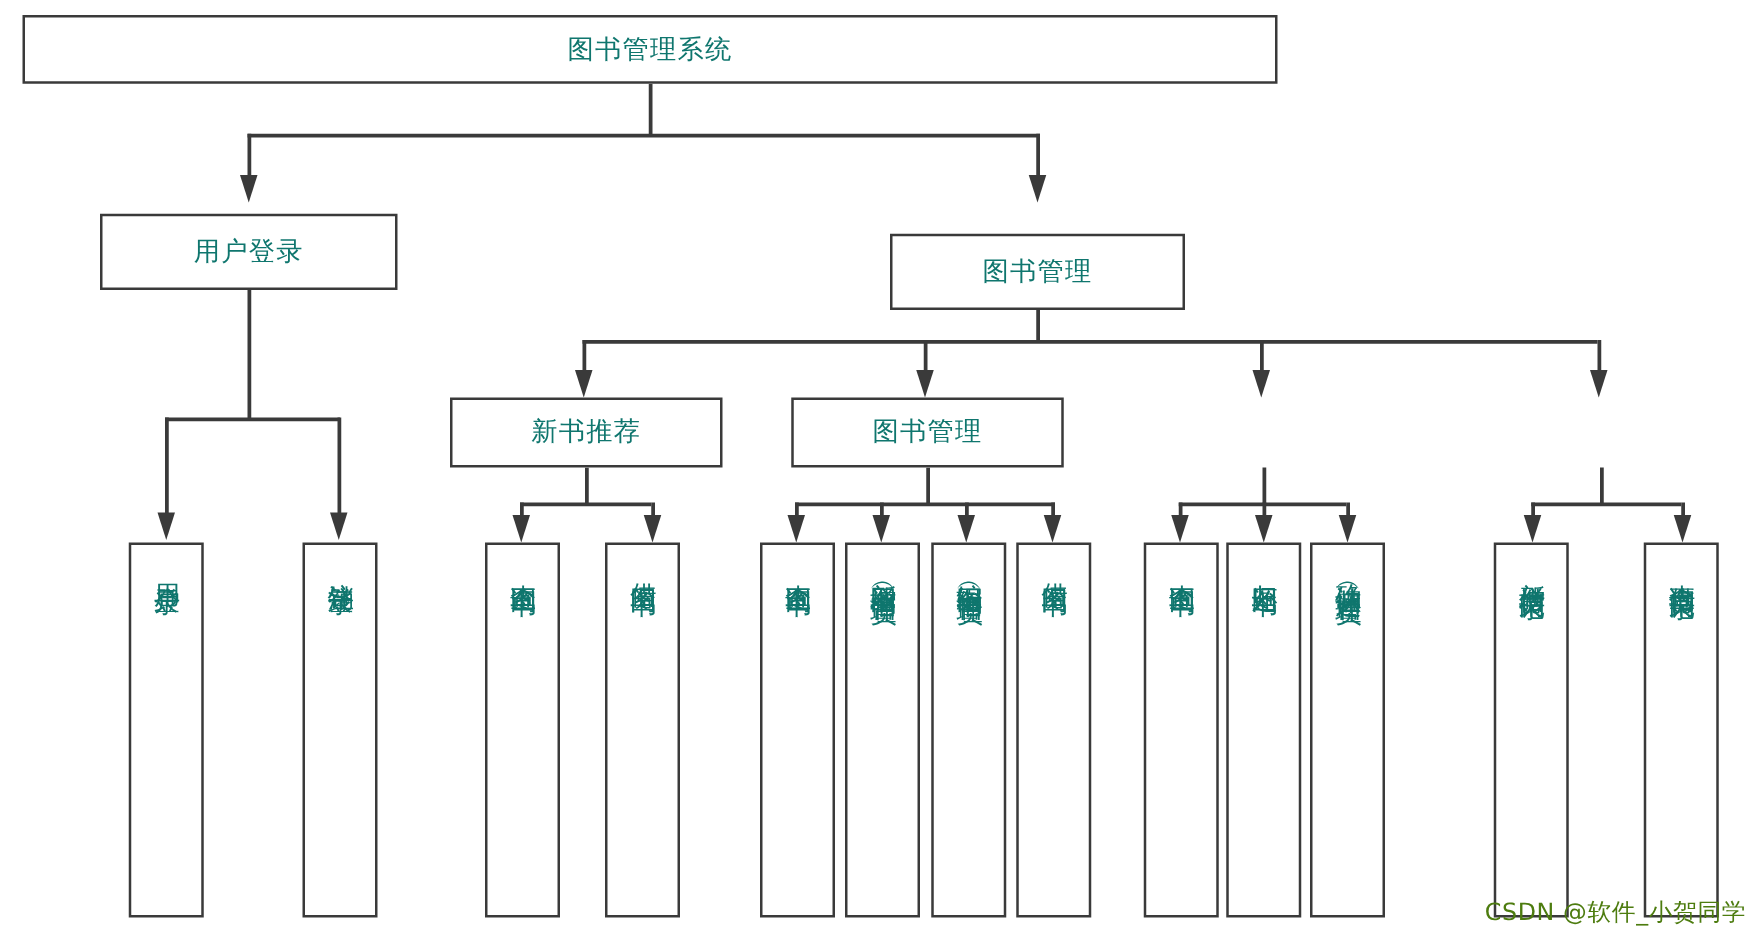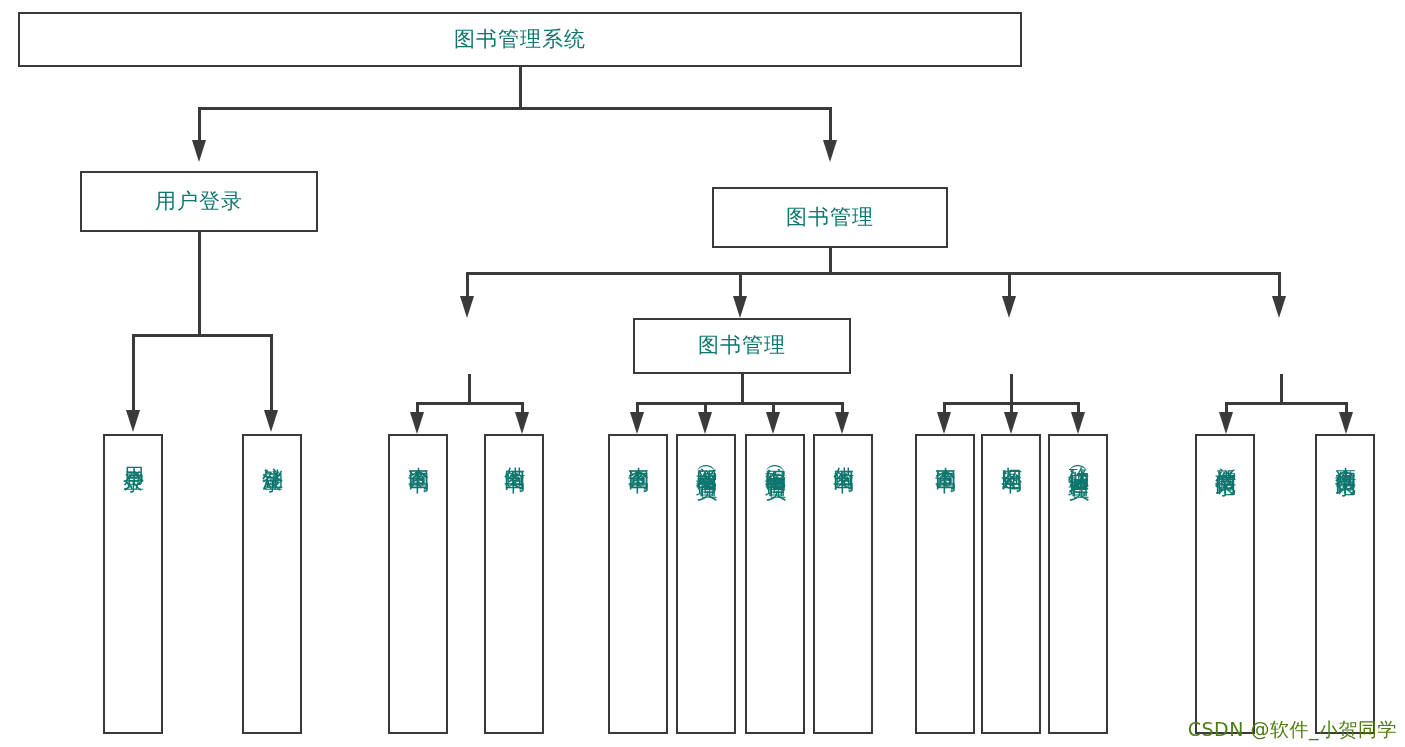--- a/index.html
+++ b/index.html
@@ -117,20 +117,23 @@
 
   <div class="seg v" style="left:466px; top:272px; height:26px;"></div>
   <div class="arrow" style="left:460px; top:296px;"></div>
   <div class="seg v" style="left:739px; top:272px; height:26px;"></div>
   <div class="arrow" style="left:733px; top:296px;"></div>
   <div class="seg v" style="left:1008px; top:272px; height:26px;"></div>
   <div class="arrow" style="left:1002px; top:296px;"></div>
   <div class="seg v" style="left:1278px; top:272px; height:26px;"></div>
   <div class="arrow" style="left:1272px; top:296px;"></div>
 
+  <div class="node h" style="left:360px; top:318px; width:218px; height:56px;">
+    <span>新书推荐</span>
+  </div>
   <div class="node h" style="left:633px; top:318px; width:218px; height:56px;">
     <span>图书管理</span>
   </div>
 
   <div class="seg v" style="left:468px; top:374px; height:30px;"></div>
   <div class="seg h" style="left:416px; top:402px; width:105px;"></div>
   <div class="seg v" style="left:416px; top:402px; height:12px;"></div>
   <div class="arrow" style="left:410px; top:412px;"></div>
   <div class="seg v" style="left:521px; top:402px; height:12px;"></div>
   <div class="arrow" style="left:515px; top:412px;"></div>

